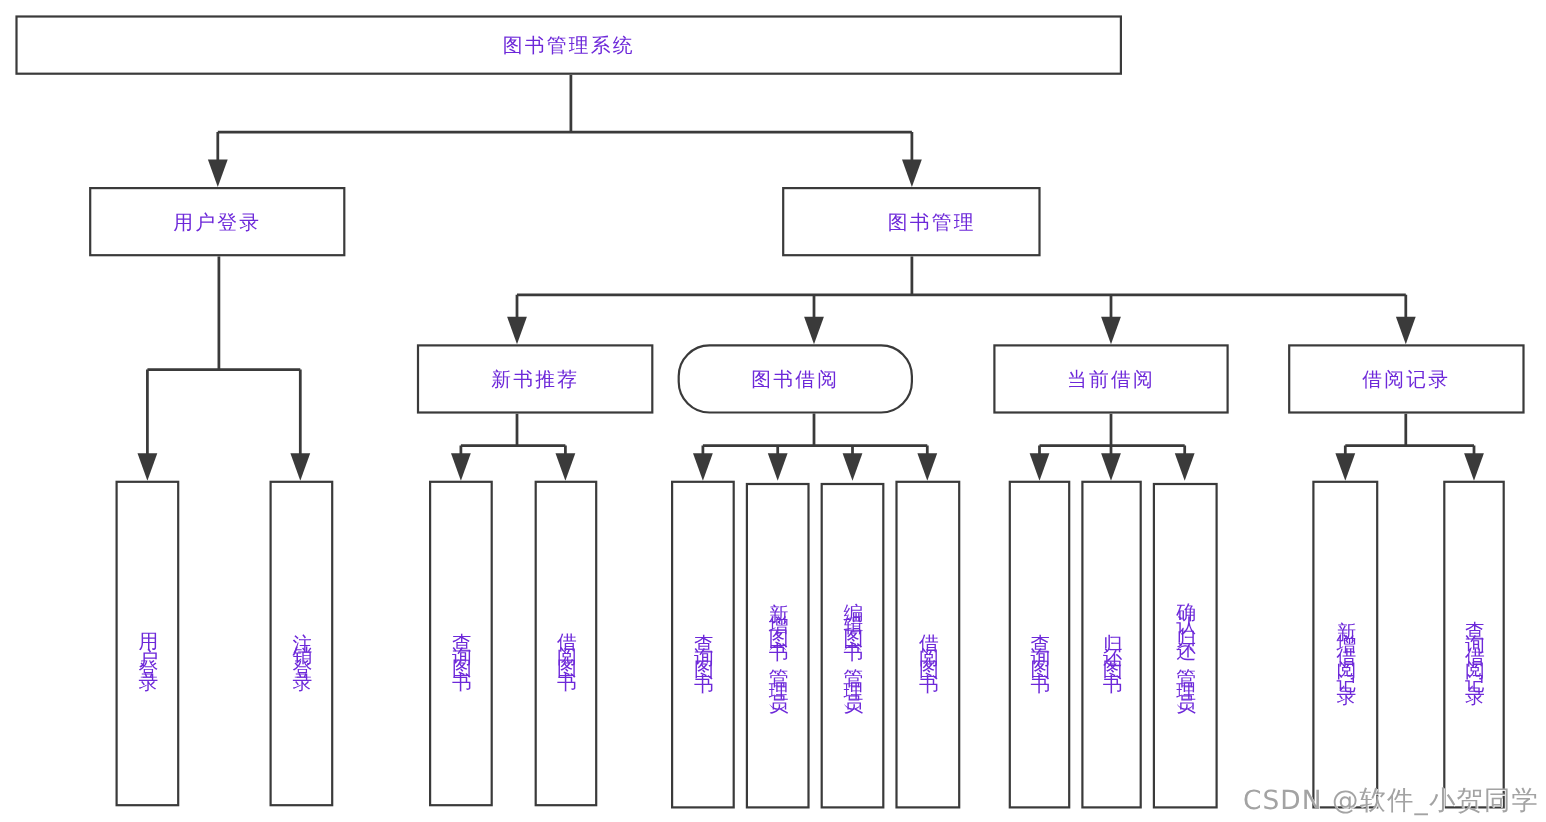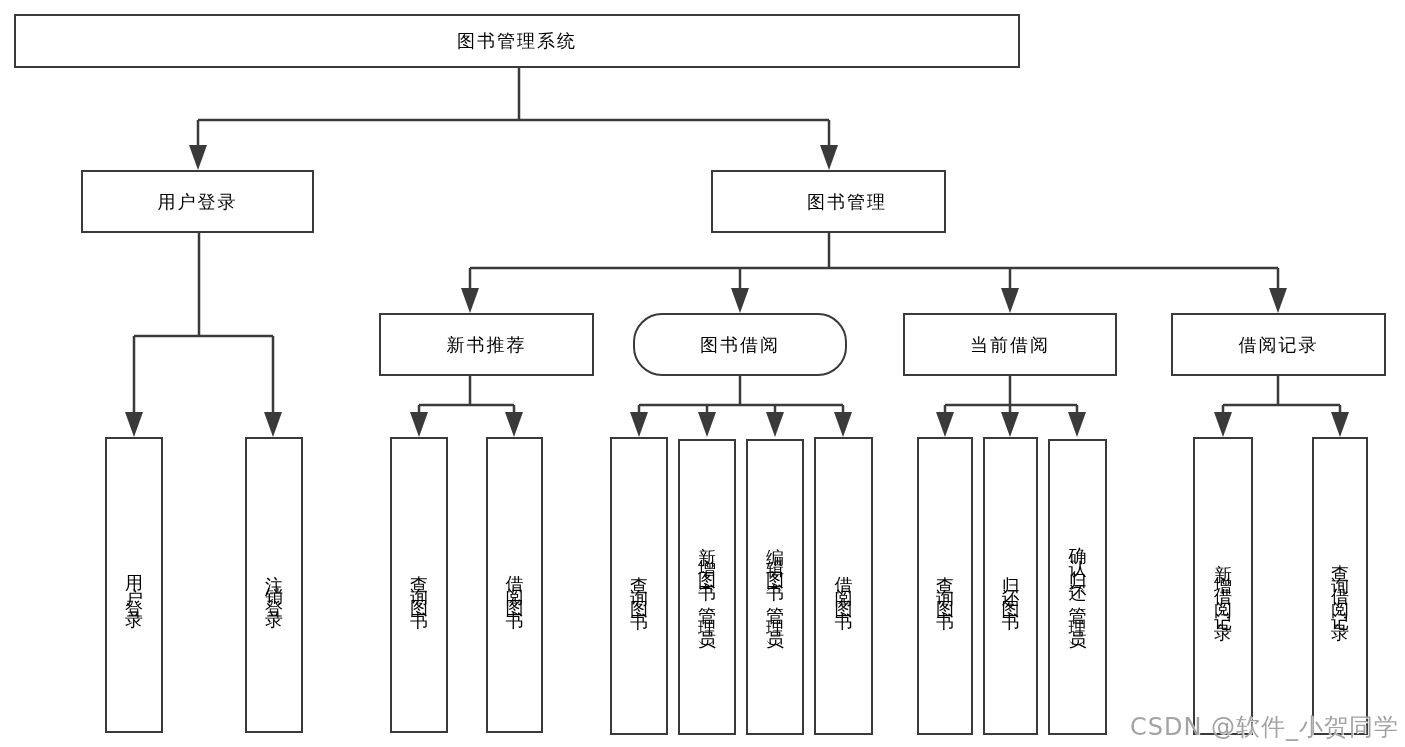--- a/index.html
+++ b/index.html
@@ -18,40 +18,40 @@
     pointer-events: none;
   }
   .box {
     position: absolute;
     box-sizing: border-box;
     border: 2.5px solid #3a3a3a;
     background: #ffffff;
     display: flex;
     align-items: center;
     justify-content: center;
-    color: #000000;
+    color: #6d28d9;
   }
   .hbox .label {
     font-size: 18px;
     letter-spacing: 2px;
     white-space: nowrap;
   }
   .vbox .label {
     writing-mode: vertical-rl;
     text-orientation: mixed;
     font-size: 18px;
     line-height: 1.1;
     letter-spacing: 12px;
   }
   
   .p-root { left: 14px;  top: 14px;  width: 1006px; height: 54px; }
   .p-l1a  { left: 81px;  top: 170px; width: 233px;  height: 63px; }
   .p-l1b  { left: 711px; top: 170px; width: 235px;  height: 63px; padding-left: 37px; }
   .p-l2a  { left: 379px; top: 313px; width: 215px;  height: 63px; }
-  .p-l2b  { left: 633px; top: 313px; width: 214px;  height: 63px; border-radius: 29px; }
+  .p-l2b  { left: 616px; top: 313px; width: 214px;  height: 63px; border-radius: 29px; }
   .p-l2c  { left: 903px; top: 313px; width: 214px;  height: 63px; justify-content: center; }
   .p-l2d  { left: 1171px;top: 313px; width: 215px;  height: 63px; }
   .p-f1  { left: 105px;  top: 437px; width: 58px; height: 296px; }
   .p-f2  { left: 245px;  top: 437px; width: 58px; height: 296px; }
   .p-f3  { left: 390px;  top: 437px; width: 58px; height: 296px; }
   .p-f4  { left: 486px;  top: 437px; width: 57px; height: 296px; }
   .p-f5  { left: 610px;  top: 437px; width: 58px; height: 298px; }
   .p-f6  { left: 678px;  top: 439px; width: 58px; height: 296px; }
   .p-f7  { left: 746px;  top: 439px; width: 58px; height: 296px; }
   .p-f8  { left: 814px;  top: 437px; width: 59px; height: 298px; }

